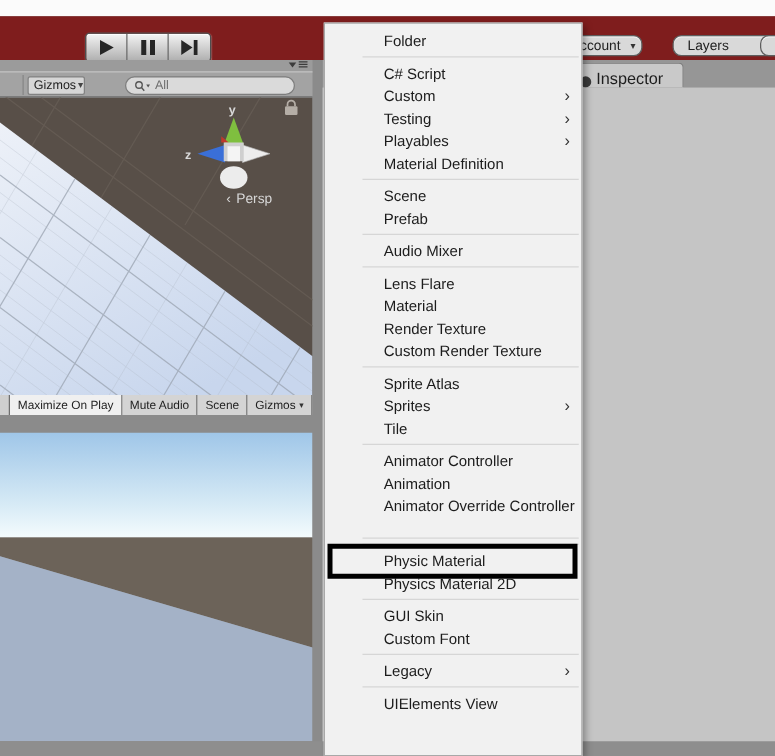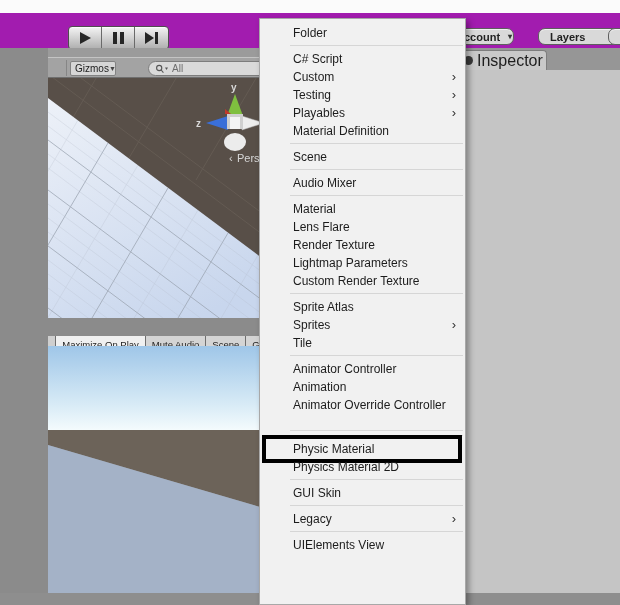--- a/index.html
+++ b/index.html
@@ -4,21 +4,21 @@
 <style>
   * { margin:0; padding:0; box-sizing:border-box; }
   html,body { background:#ffffff; }
   .screen {
     position:relative; width:620px; height:605px; overflow:hidden;
     font-family:"Liberation Sans", sans-serif;
     background:#8b8b8b;
   }
   
   .top-strip { position:absolute; left:0; top:0; width:620px; height:13px; background:#fbfbfb; z-index:1; }
-  .main-toolbar { position:absolute; left:0; top:13px; width:620px; height:35px; background:#a21caf; z-index:1;font-weight:bold; }
+  .main-toolbar { position:absolute; left:0; top:13px; width:620px; height:35px; background:#7f1d1d; z-index:1; }
   .play-group {
     position:absolute; left:68px; top:13px; height:24px; display:flex;
     border:1px solid #4e4e4e; border-radius:4px; overflow:hidden;
     box-shadow:0 1px 1px rgba(255,255,255,.35), inset 0 1px 0 rgba(255,255,255,.7);
     background:linear-gradient(#f4f4f4,#aeaeae);
   }
   .pg-btn { width:33px; display:flex; align-items:center; justify-content:center; border-right:1px solid #6a6a6a; cursor:default; }
   .pg-btn:last-child { border-right:none; }
   .icon-play { width:0; height:0; border-left:11px solid #262626; border-top:6px solid transparent; border-bottom:6px solid transparent; }
   .icon-pause { display:flex; gap:3px; }
@@ -34,27 +34,27 @@
   .tb-btn .dd { font-size:8px; color:#333; }
   .btn-account { left:452px; width:62px; }
   .btn-layers { left:538px; width:96px; justify-content:space-between; }
   .btn-partial { left:608px; width:30px; }
   
   .right-pane { position:absolute; left:250px; top:48px; width:370px; height:557px; z-index:1; }
   .tab-row { position:absolute; left:0; top:0; width:370px; height:22px; background:#969696; }
   .inspector-tab {
     position:absolute; left:205px; top:2px; width:92px; height:20px; background:#c9c9c9;
     border:1px solid #7e7e7e; border-bottom:none; border-radius:4px 4px 0 0;
-    display:flex; align-items:center; gap:4px; padding-left:8px;
-    font-size:16px; color:#1e1e1e;
+    display:flex; align-items:flex-end; gap:4px; padding-left:8px;
+    font-size:13px; color:#1e1e1e;
   }
   .inspector-tab .circ { width:9px; height:9px; border-radius:50%; background:#3a3a3a; flex:none; }
   .inspector-body { position:absolute; left:0; top:22px; width:370px; height:535px; background:#c5c5c5; }
   
-  .left-region { position:absolute; left:0; top:48px; width:258px; height:557px; background:#8b8b8b; z-index:2;margin-left:48px; }
+  .left-region { position:absolute; left:0; top:48px; width:258px; height:557px; background:#8b8b8b; z-index:2; }
   .scene-strip { position:absolute; left:0; top:0; width:250px; height:9px; background:#9b9b9b; }
   .pane-menu { position:absolute; display:flex; align-items:center; gap:2px; }
   .pane-menu .tri { width:0; height:0; border-top:4px solid #3c3c3c; border-left:3px solid transparent; border-right:3px solid transparent; }
   .pane-menu .lines { display:flex; flex-direction:column; gap:1px; }
   .pane-menu .lines i { display:block; width:7px; height:1px; background:#3c3c3c; }
   .pm-scene { left:231px; top:1px; }
   .pm-game { left:229px; top:275px; }
   .scene-toolbar {
     position:absolute; left:0; top:9px; width:250px; height:21px; background:#a3a3a3;
     border-top:1px solid #c4c4c4; border-bottom:1px solid #6f6f6f;
@@ -70,38 +70,38 @@
     position:absolute; left:100px; top:3px; width:136px; height:15px; background:#dadada;
     border:1px solid #7d7d7d; border-radius:8px; display:flex; align-items:center; gap:3px; padding:0 6px;
   }
   .search-pill svg { flex:none; }
   .search-pill input {
     border:none; background:transparent; outline:none; width:100%;
     font-size:10px; color:#6d6d6d; font-family:"Liberation Sans", sans-serif;
   }
   .scene-content { position:absolute; left:0; top:30px; width:250px; height:240px; }
   .mid-divider { position:absolute; left:0; top:270px; width:250px; height:12px; background:#8b8b8b; }
-  .game-toolbar { position:absolute; left:0; top:288px; width:250px; height:16px; background:#9c9c9c; display:flex; }
+  .game-toolbar { position:absolute; left:0; top:268px; width:250px; height:16px; background:#9c9c9c; display:flex; }
   .gv-lead { width:28px; height:16px; background:#cfcfcf; border-right:1px solid #6f6f6f; }
   .gv-btn {
     height:16px; background:#d4d4d4; border-right:1px solid #6f6f6f;
     font-size:9.5px; color:#1e1e1e; display:flex; align-items:center; padding:0 6px; gap:3px; white-space:nowrap;
   }
   .gv-btn.active { background:#f0f0f0; }
   .gv-btn .dd { font-size:7px; color:#333; }
   .game-content { position:absolute; left:0; top:298px; width:250px; height:247px; }
   
   .bottom-strip { position:absolute; left:0; top:593px; width:620px; height:12px; background:#8e8e8e; z-index:4; }
   
   .context-menu {
     position:absolute; left:259px; top:18px; width:207px; height:587px; z-index:10;
     background:#f1f1f1; border:1px solid #a8a8a8; box-shadow:3px 3px 6px rgba(0,0,0,.35);
     padding-top:5px; overflow:hidden; font-size:12px; color:#1c1c1c;
   }
-  .menu-item { position:relative; height:18px; line-height:18px; padding-left:33px; cursor:default; }
+  .menu-item { position:relative; height:18px; line-height:18px; padding-left:47px; cursor:default; }
   .menu-item .submenu-arrow { position:absolute; right:9px; top:0; font-size:13px; color:#333; }
   .menu-sep { border-top:1px solid #d6d6d6; margin:3px 2px 4px 30px; height:0; }
   .menu-spacer { height:13px; }
   .menu-item.highlighted::after {
     content:""; position:absolute; left:2px; right:3px; top:-5px; bottom:-5px;
     border:4px solid #000; pointer-events:none;
   }
   svg text { font-family:"Liberation Sans", sans-serif; }
 </style>
 </head>
@@ -296,42 +296,43 @@
   <div class="context-menu">
       <div class="menu-item"><span>Folder</span></div>
       <div class="menu-sep"></div>
       <div class="menu-item"><span>C# Script</span></div>
       <div class="menu-item"><span>Custom</span><span class="submenu-arrow">›</span></div>
       <div class="menu-item"><span>Testing</span><span class="submenu-arrow">›</span></div>
       <div class="menu-item"><span>Playables</span><span class="submenu-arrow">›</span></div>
       <div class="menu-item"><span>Material Definition</span></div>
       <div class="menu-sep"></div>
       <div class="menu-item"><span>Scene</span></div>
+      <div class="menu-item"><span>Prefab</span></div>
       <div class="menu-sep"></div>
       <div class="menu-item"><span>Audio Mixer</span></div>
       <div class="menu-sep"></div>
+      <div class="menu-item"><span>Lens Flare</span></div>
       <div class="menu-item"><span>Material</span></div>
-      <div class="menu-item"><span>Lens Flare</span></div>
       <div class="menu-item"><span>Render Texture</span></div>
-      <div class="menu-item"><span>Lightmap Parameters</span></div>
       <div class="menu-item"><span>Custom Render Texture</span></div>
       <div class="menu-sep"></div>
       <div class="menu-item"><span>Sprite Atlas</span></div>
       <div class="menu-item"><span>Sprites</span><span class="submenu-arrow">›</span></div>
       <div class="menu-item"><span>Tile</span></div>
       <div class="menu-sep"></div>
       <div class="menu-item"><span>Animator Controller</span></div>
       <div class="menu-item"><span>Animation</span></div>
       <div class="menu-item"><span>Animator Override Controller</span></div>
       <div class="menu-spacer"></div>
       <div class="menu-sep"></div>
       <div class="menu-sep"></div>
       <div class="menu-item highlighted"><span>Physic Material</span></div>
       <div class="menu-item"><span>Physics Material 2D</span></div>
       <div class="menu-sep"></div>
       <div class="menu-item"><span>GUI Skin</span></div>
+      <div class="menu-item"><span>Custom Font</span></div>
       <div class="menu-sep"></div>
       <div class="menu-item"><span>Legacy</span><span class="submenu-arrow">›</span></div>
       <div class="menu-sep"></div>
       <div class="menu-item"><span>UIElements View</span></div>
     </div>
 
 </div>
 
 </body></html>

